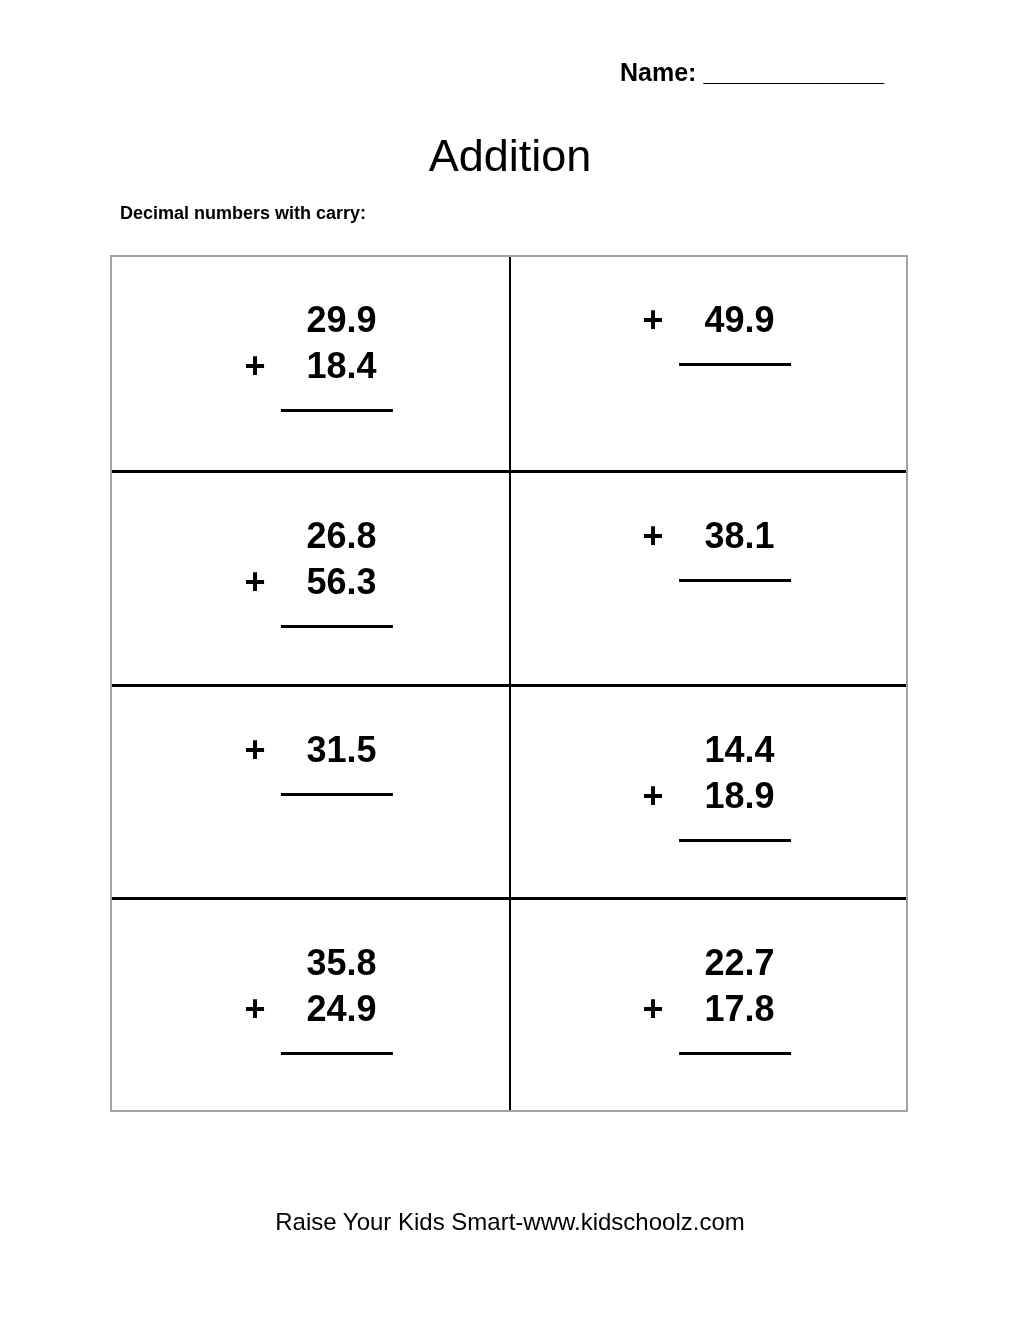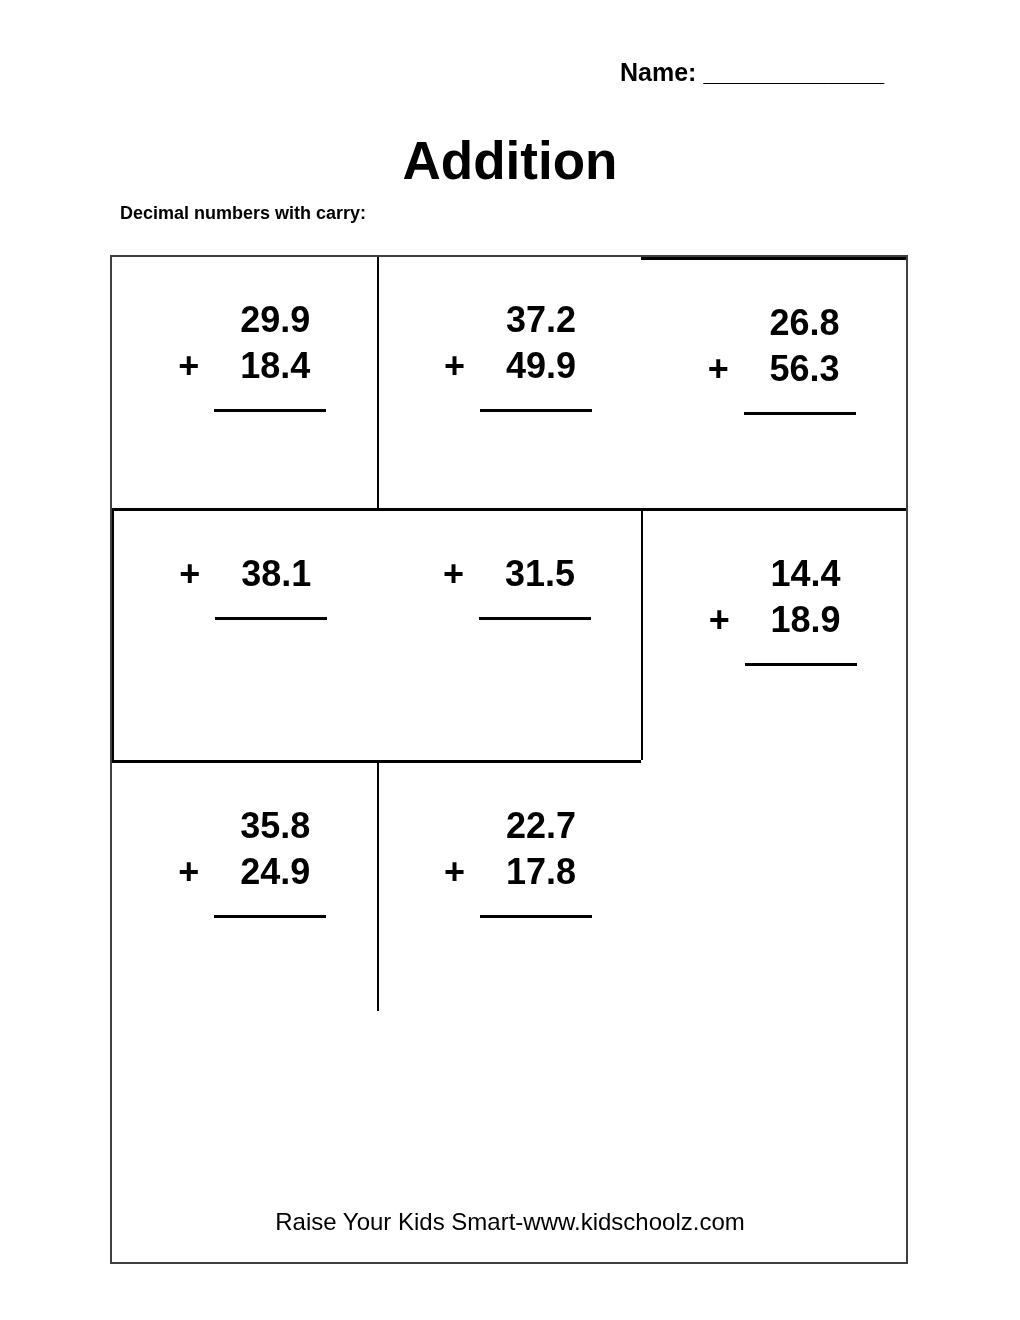--- a/index.html
+++ b/index.html
@@ -31,44 +31,44 @@
     letter-spacing: 0px;
   }
 
   
   .title {
     position: absolute;
     top: 130px;
     left: 0;
     width: 100%;
     text-align: center;
-    font-size: 53px;
-    font-weight: bold;
+    font-size: 45px;
+    font-weight: normal;
   }
 
   
   .section-label {
     position: absolute;
     left: 120px;
     top: 203px;
     font-size: 18px;
     font-weight: bold;
   }
 
   
   .grid {
     position: absolute;
     left: 110px;
     top: 255px;
     width: 798px;
-    height: 1009px;
-    border: 2px solid #404040;
+    height: 857px;
+    border: 2px solid #a3a3a3;
     box-sizing: border-box;
     display: grid;
-    grid-template-columns: 1fr 1fr 1fr;
+    grid-template-columns: 1fr 1fr;
     grid-template-rows: repeat(4, 1fr);
   }
   .cell {
     display: flex;
     justify-content: center;
     align-items: flex-start;
     box-sizing: border-box;
   }
   .cell.col2 { border-left: 2px solid #000000; }
   .cell.rsep { border-top: 3px solid #000000; }
@@ -140,24 +140,20 @@
             <span class="plus">+</span>
             <span class="operand">18.4</span>
           </div>
         <div class="answer-line"></div>
       </div>
     </div>
 
     <div class="cell col2">
       <div class="problem">
         <div class="prow">
-            <span class="plus"></span>
-            <span class="operand">37.2</span>
-          </div>
-        <div class="prow">
             <span class="plus">+</span>
             <span class="operand">49.9</span>
           </div>
         <div class="answer-line"></div>
       </div>
     </div>
 
     <div class="cell rsep">
       <div class="problem">
         <div class="prow">

